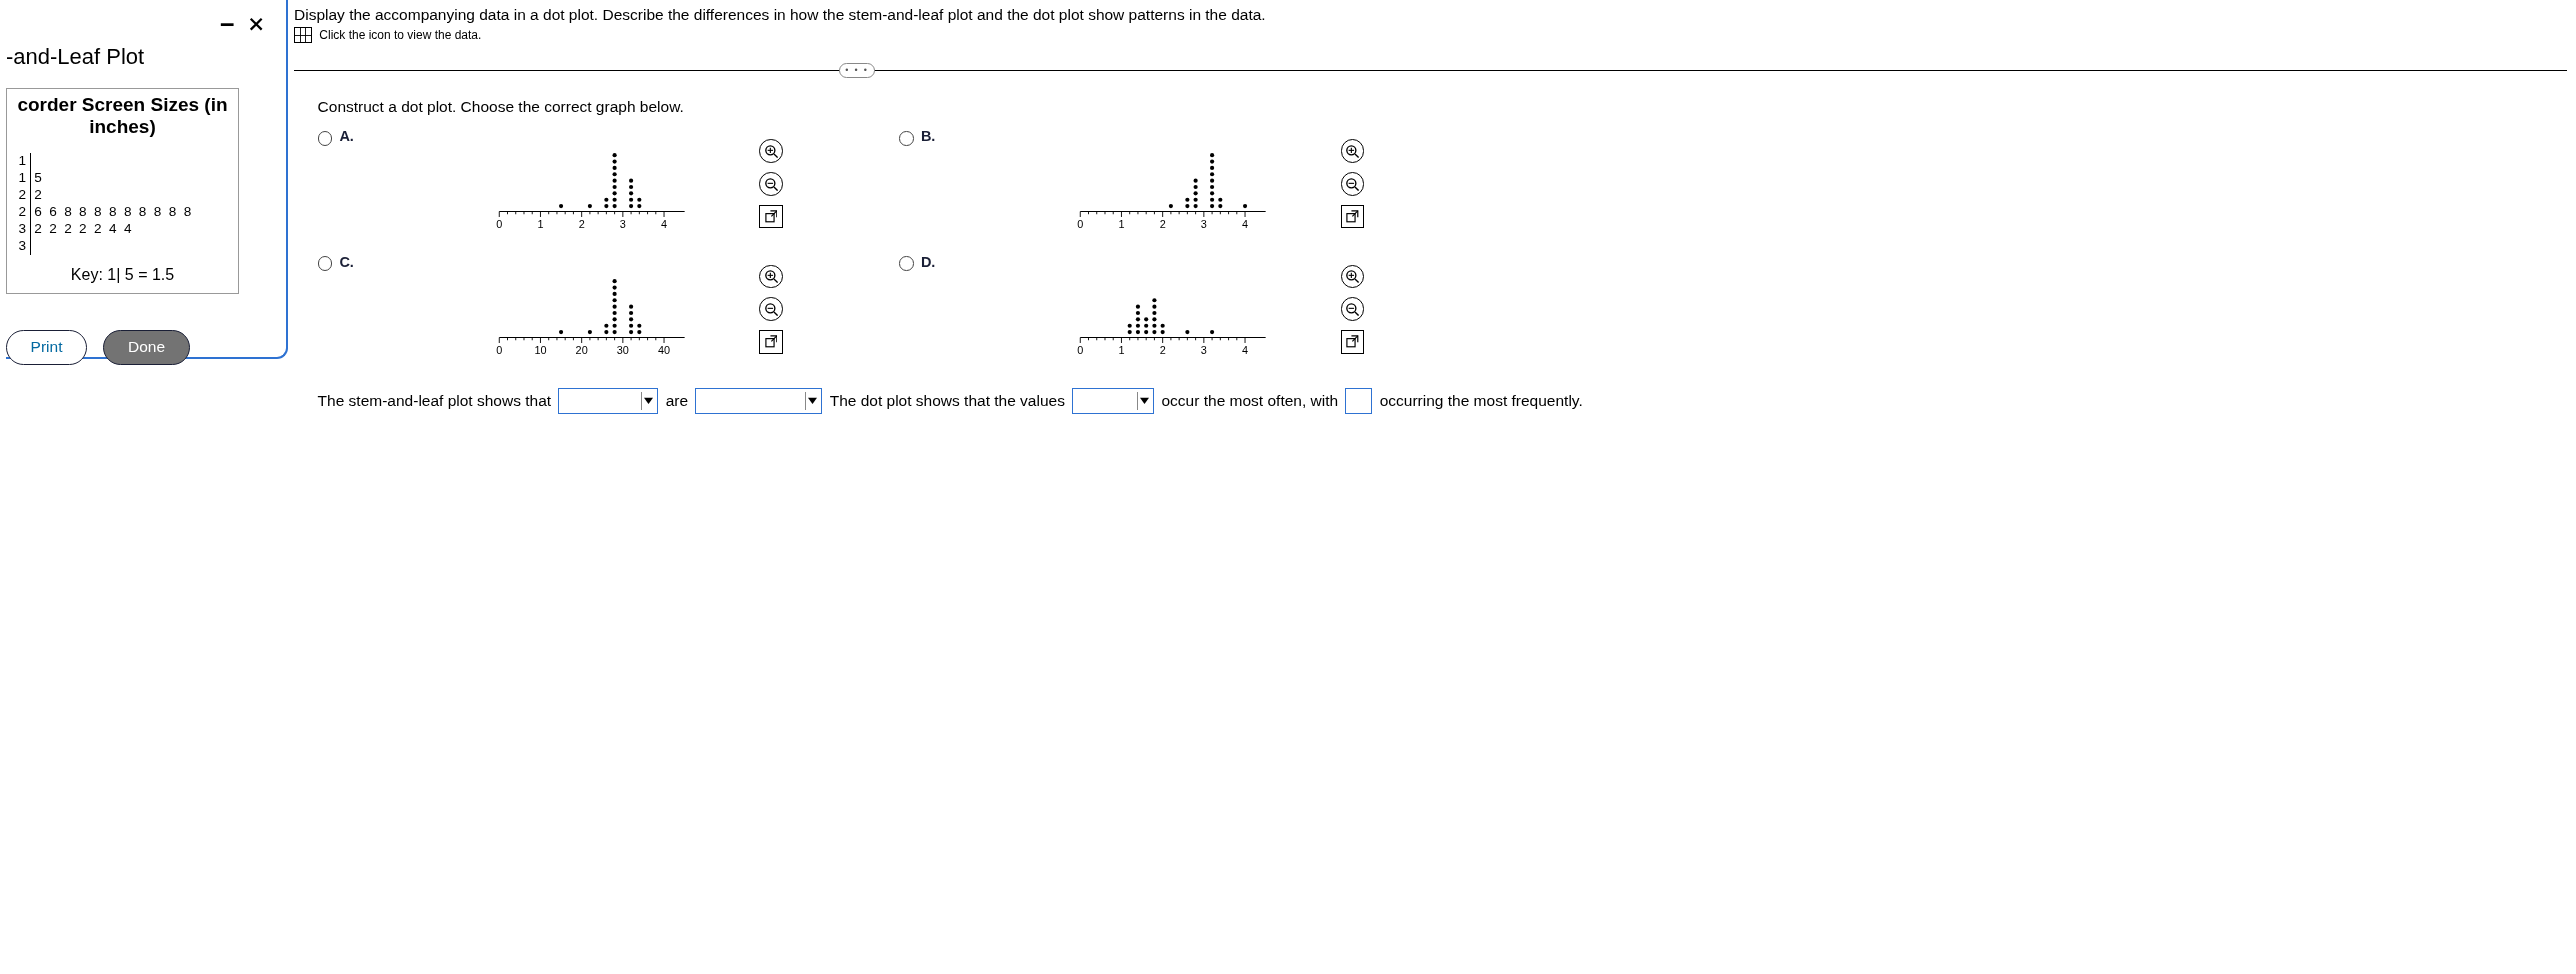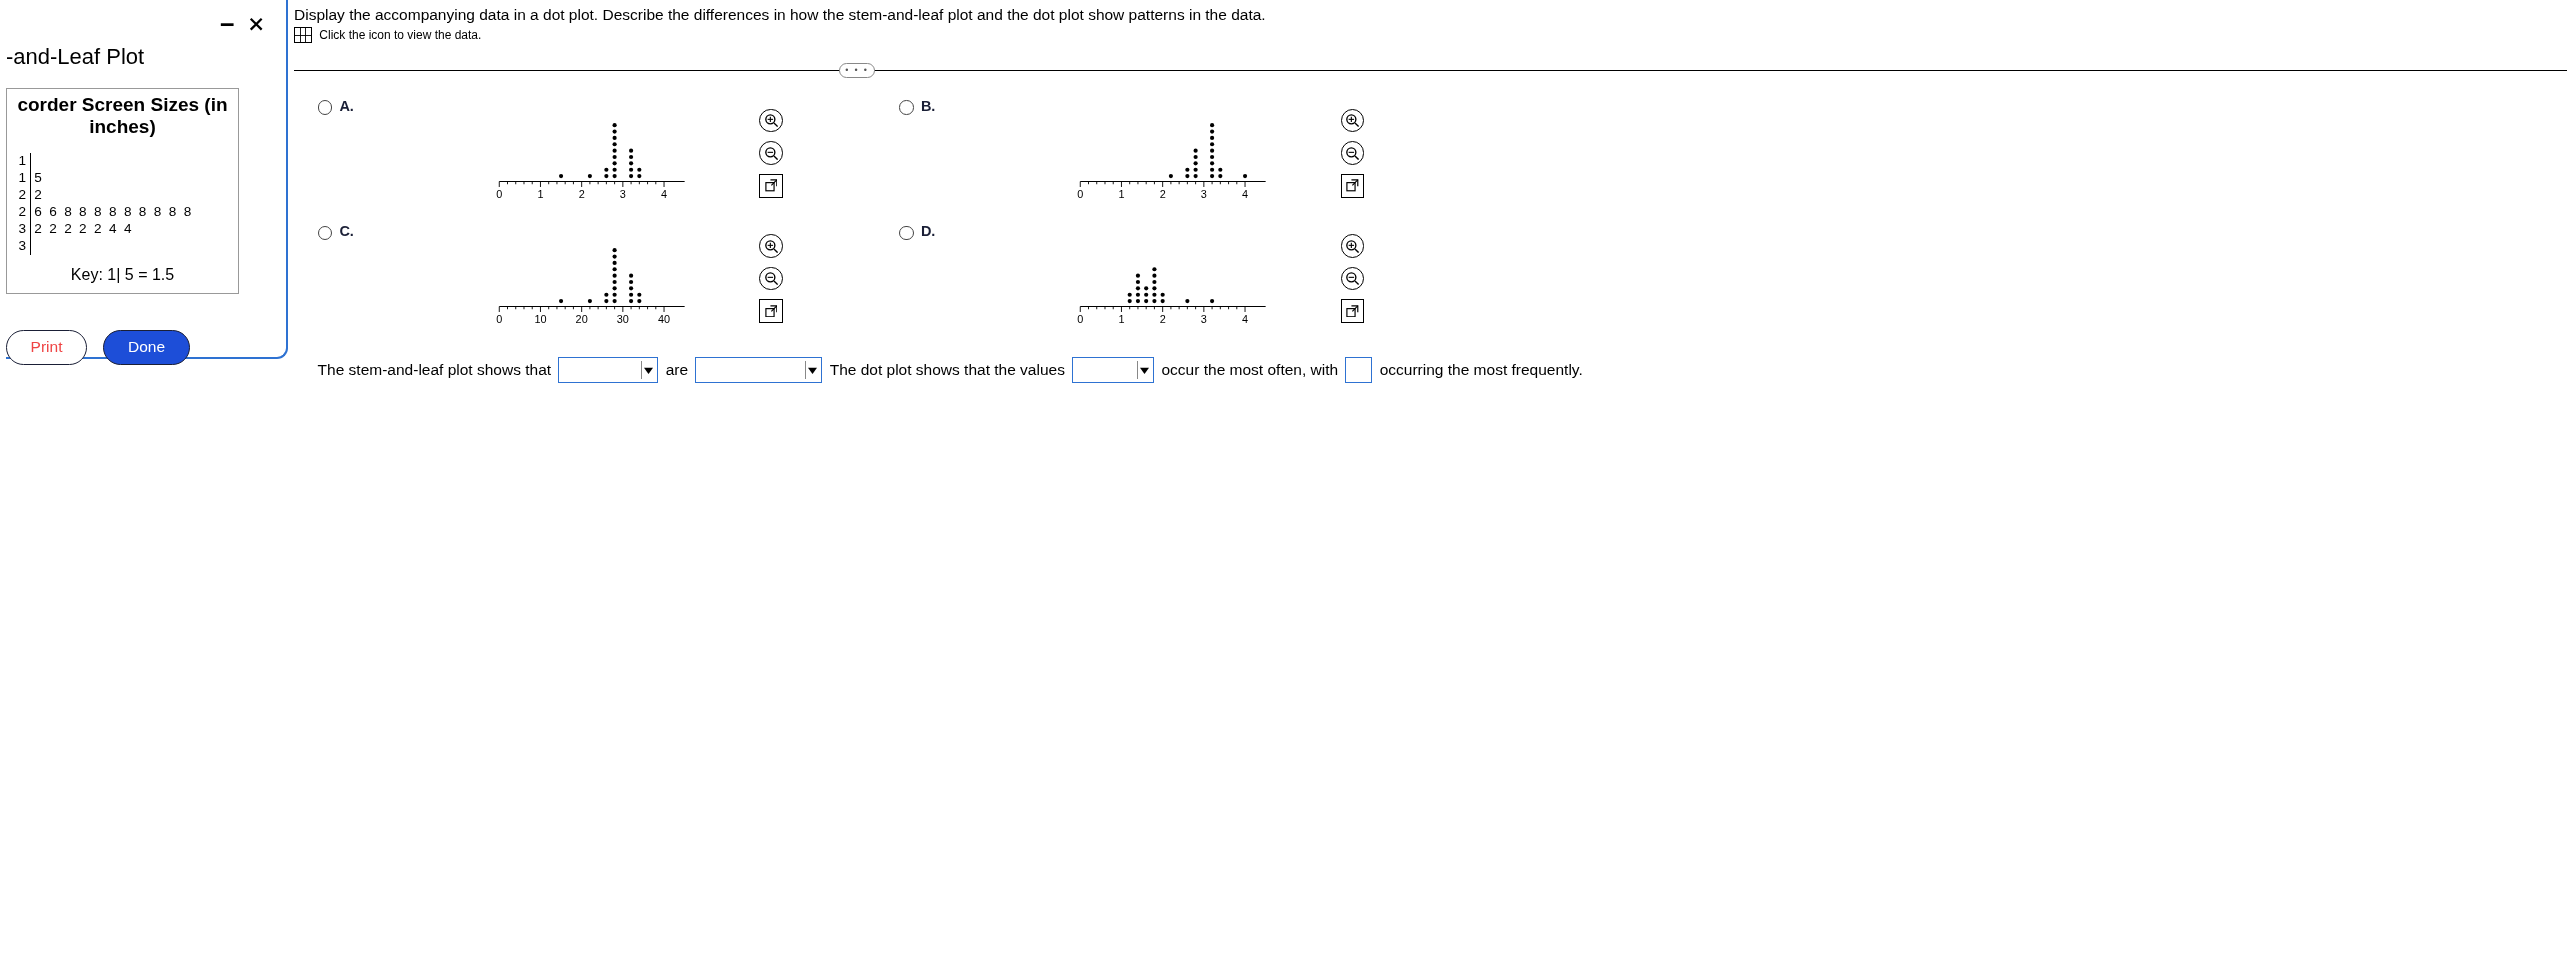--- a/index.html
+++ b/index.html
@@ -62,22 +62,22 @@
   .stem-leaf .stem { width: 16.4px; text-align: right; padding-right: 3.6px; border-right: 0.9px solid #000;}
   .stem-leaf .leaf { padding-left: 3.6px; letter-spacing: 1.8px;}
   .key { text-align: center; font-size: 16px; margin-top: 11px;}
   .modal-buttons { display: flex; gap: 16.4px; margin-top: 36px; }
   .btn {
     border-radius: 908px;
     padding: 7.3px 23.6px;
     font-size: 15.5px;
     cursor: pointer;
   }
-  .btn-outline { border: 1.4px solid #1a1f36; background: #fff; color: #ef4444;}
-  .btn-primary { border: 1.4px solid #1a1f36; background: #1d4ed8; color: #fff;}
+  .btn-outline { border: 1.4px solid #1a1f36; background: #fff; color: #0369a1;}
+  .btn-primary { border: 1.4px solid #1a1f36; background: #737373; color: #fff;}
 
   
   .main {
     position: absolute;
     left: 285px;
     top: 0;
     right: 0;
     padding: 5.5px 9px 0 9px;
   }
   .instr-row1 { font-size: 15.5px; margin-bottom: 3.6px;}
@@ -231,20 +231,21 @@
     <span class="table-icon"></span>
     <span>Click the icon to view the data.</span>
   </div>
 
   <div class="divider-wrap">
     <div class="divider-line"></div>
     <div class="divider-pill">• • •</div>
   </div>
 
   <div class="question-block">
+    <div class="q-text">Construct a dot plot. Choose the correct graph below.</div>
 
     <div class="options-grid">
 
       <div class="option">
         <span class="radio"></span>
         <span class="opt-label">A.</span>
         <div class="plot-wrap">
           <svg class="plot-svg" id="plot-A" width="209" height="100" viewBox="0 0 230 110" style="font-size:16px">
               <line x1="8" x2="212" y1="82" y2="82" stroke="#000" stroke-width="1.2"></line>
               <line x1="8" x2="8" y1="82" y2="88" stroke="#000" stroke-width="1"></line>

